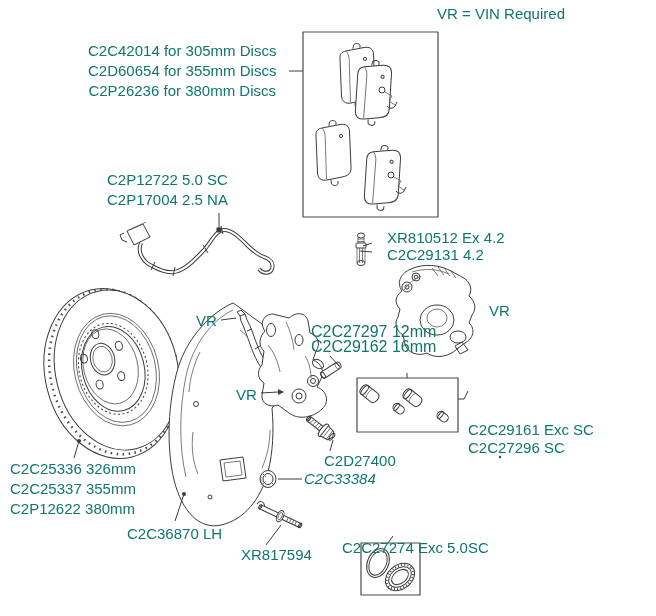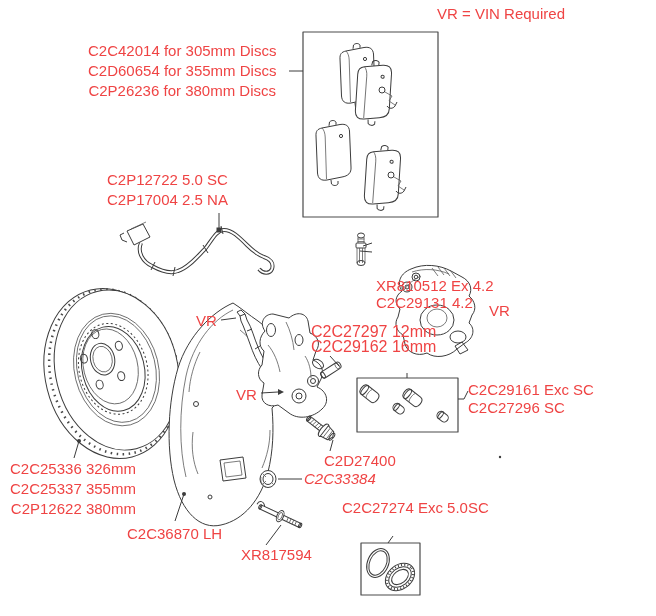--- a/index.html
+++ b/index.html
@@ -1,22 +1,22 @@
 <!DOCTYPE html>
 <html><head>
 <meta charset="utf-8">
 <style>
   html,body{margin:0;padding:0;background:#fff;}
   #stage{position:relative;width:656px;height:616px;background:#fff;overflow:hidden;
          font-family:'Liberation Sans',sans-serif;}
   #art{position:absolute;left:0;top:0;}
-  .lbl{position:absolute;font-size:15px;line-height:20px;color:#ef4444;white-space:nowrap;}
+  .lbl{position:absolute;font-size:15px;line-height:20px;color:#0f766e;white-space:nowrap;}
   .lbl.small{font-size:16px;line-height:15px;}
   .lbl.lh17{line-height:17px;}
-  .lbl.lh18{line-height:18px;}
+  .lbl.lh18{line-height:18px;margin-top:40px;}
   svg path,svg line,svg ellipse,svg circle,svg rect,svg polyline{stroke:#3c3c3c;fill:none;stroke-width:1;stroke-linejoin:round;}
   svg .white{fill:#ffffff;}
   svg .fillDark{fill:#3c3c3c;stroke:none;}
   svg .thin{stroke-width:0.8;stroke:#5a5a5a;}
   svg .box{stroke:#4a4a4a;stroke-width:1.2;}
   svg .wireOuter{stroke-width:4;stroke:#3c3c3c;}
   svg .wireInner{stroke:#ffffff;stroke-width:2;}
   svg .dash1{stroke-dasharray:1.5 4.5;stroke-width:2.5;stroke:#4a4a4a;}
   svg .dash2{stroke-dasharray:2 2.5;}
   svg .dash3{stroke-dasharray:1 2.2;stroke-width:2;}
@@ -234,40 +234,40 @@
   <div>C2C42014 for 305mm Discs</div>
   <div>C2D60654 for 355mm Discs</div>
   <div>C2P26236 for 380mm Discs</div>
 </div>
 
 <div class="lbl" style="left:107px;top:170px;">
   <div>C2P12722 5.0 SC</div>
   <div>C2P17004 2.5 NA</div>
 </div>
 
-<div class="lbl lh17" style="left:376px;top:229px;margin-top:48px;">
+<div class="lbl lh17" style="left:387px;top:229px;">
   <div>XR810512 Ex 4.2</div>
   <div>C2C29131 4.2</div>
 </div>
 
 <div class="lbl" style="left:489px;top:301px;">VR</div>
 <div class="lbl" style="left:196px;top:311px;">VR</div>
 <div class="lbl" style="left:236px;top:385px;">VR</div>
 
 <div class="lbl small" style="left:311px;top:324px;">
   <div>C2C27297 12mm</div>
   <div>C2C29162 16mm</div>
 </div>
 
 <div class="lbl lh18" style="left:468px;top:381px;">
   <div>C2C29161 Exc SC</div>
   <div>C2C27296 SC</div>
 </div>
 
-<div class="lbl" style="left:10px;top:459px;text-align:right;">
+<div class="lbl" style="left:10px;top:459px;">
   <div>C2C25336 326mm</div>
   <div>C2C25337 355mm</div>
   <div>C2P12622 380mm</div>
 </div>
 
 <div class="lbl" style="left:127px;top:524px;">
   <div>C2C36870 LH</div>
 </div>
 
 <div class="lbl" style="left:324px;top:451px;">C2D27400</div>

